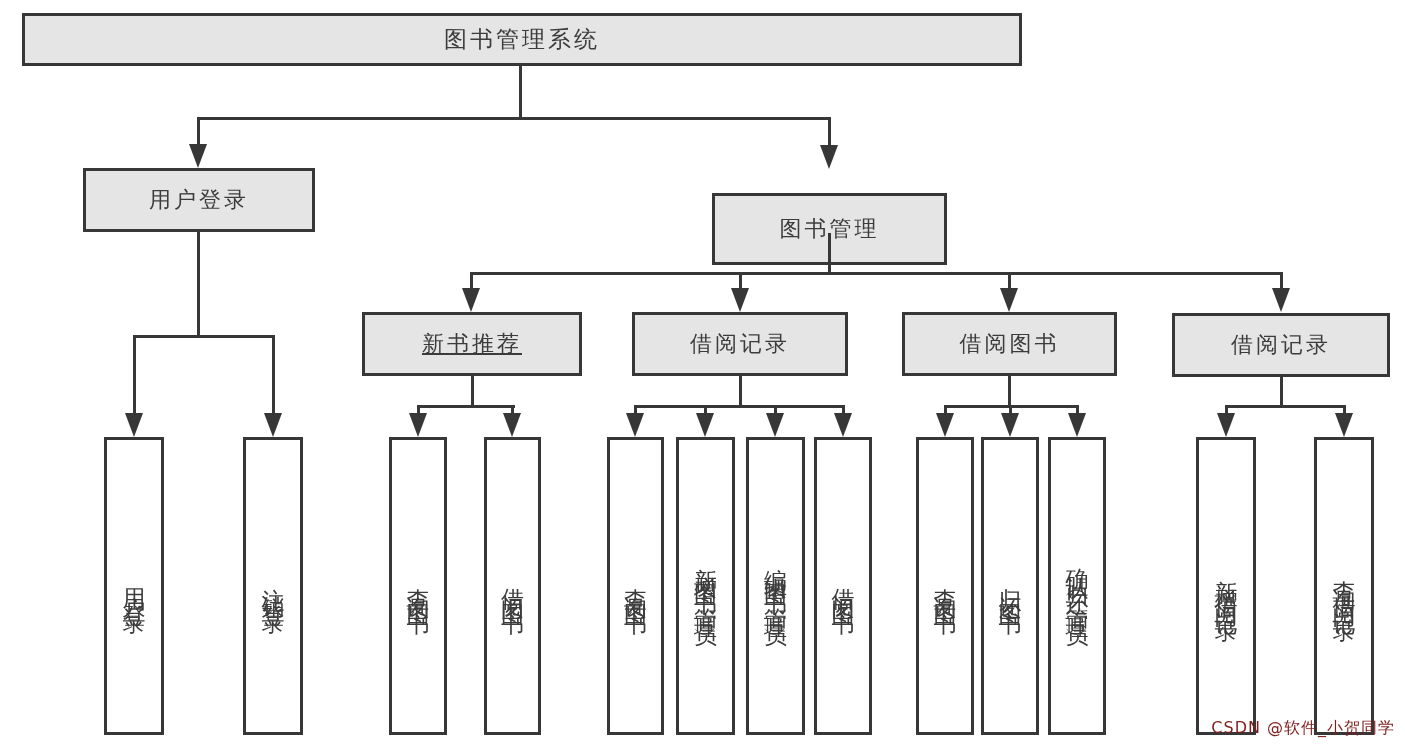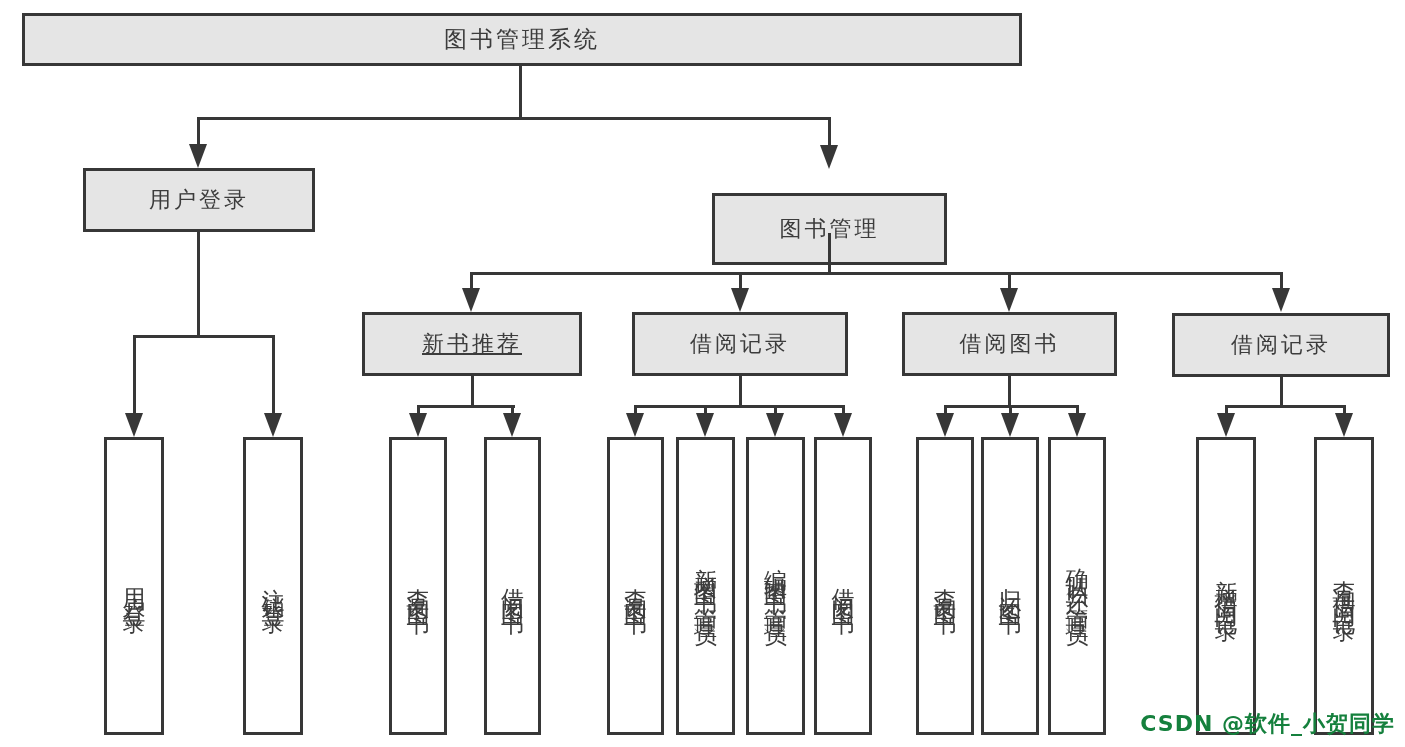--- a/index.html
+++ b/index.html
@@ -24,22 +24,22 @@
     color:#3c3c3c; line-height:1;
   }
   .hline { position:absolute; height:3px; background:#373737; }
   .vline { position:absolute; width:3px; background:#373737; }
   .arrow {
     position:absolute; width:0; height:0;
     border-left:9px solid transparent; border-right:9px solid transparent;
     border-top:24px solid #373737;
   }
   .watermark {
-    position:absolute; right:10px; bottom:8px; font-size:22px;
-    color:#15803d; letter-spacing:1px; z-index:5; white-space:nowrap;font-weight:bold;
+    position:absolute; right:10px; bottom:8px; font-size:16px;
+    color:#7f1d1d; letter-spacing:1px; z-index:5; white-space:nowrap;
   }
 </style>
 </head>
 <body>
 
 <div class="canvas">
 
   <div class="node root" style="left:22px; top:13px; width:1000px; height:53px;">
     <span>图书管理系统</span>
   </div>

